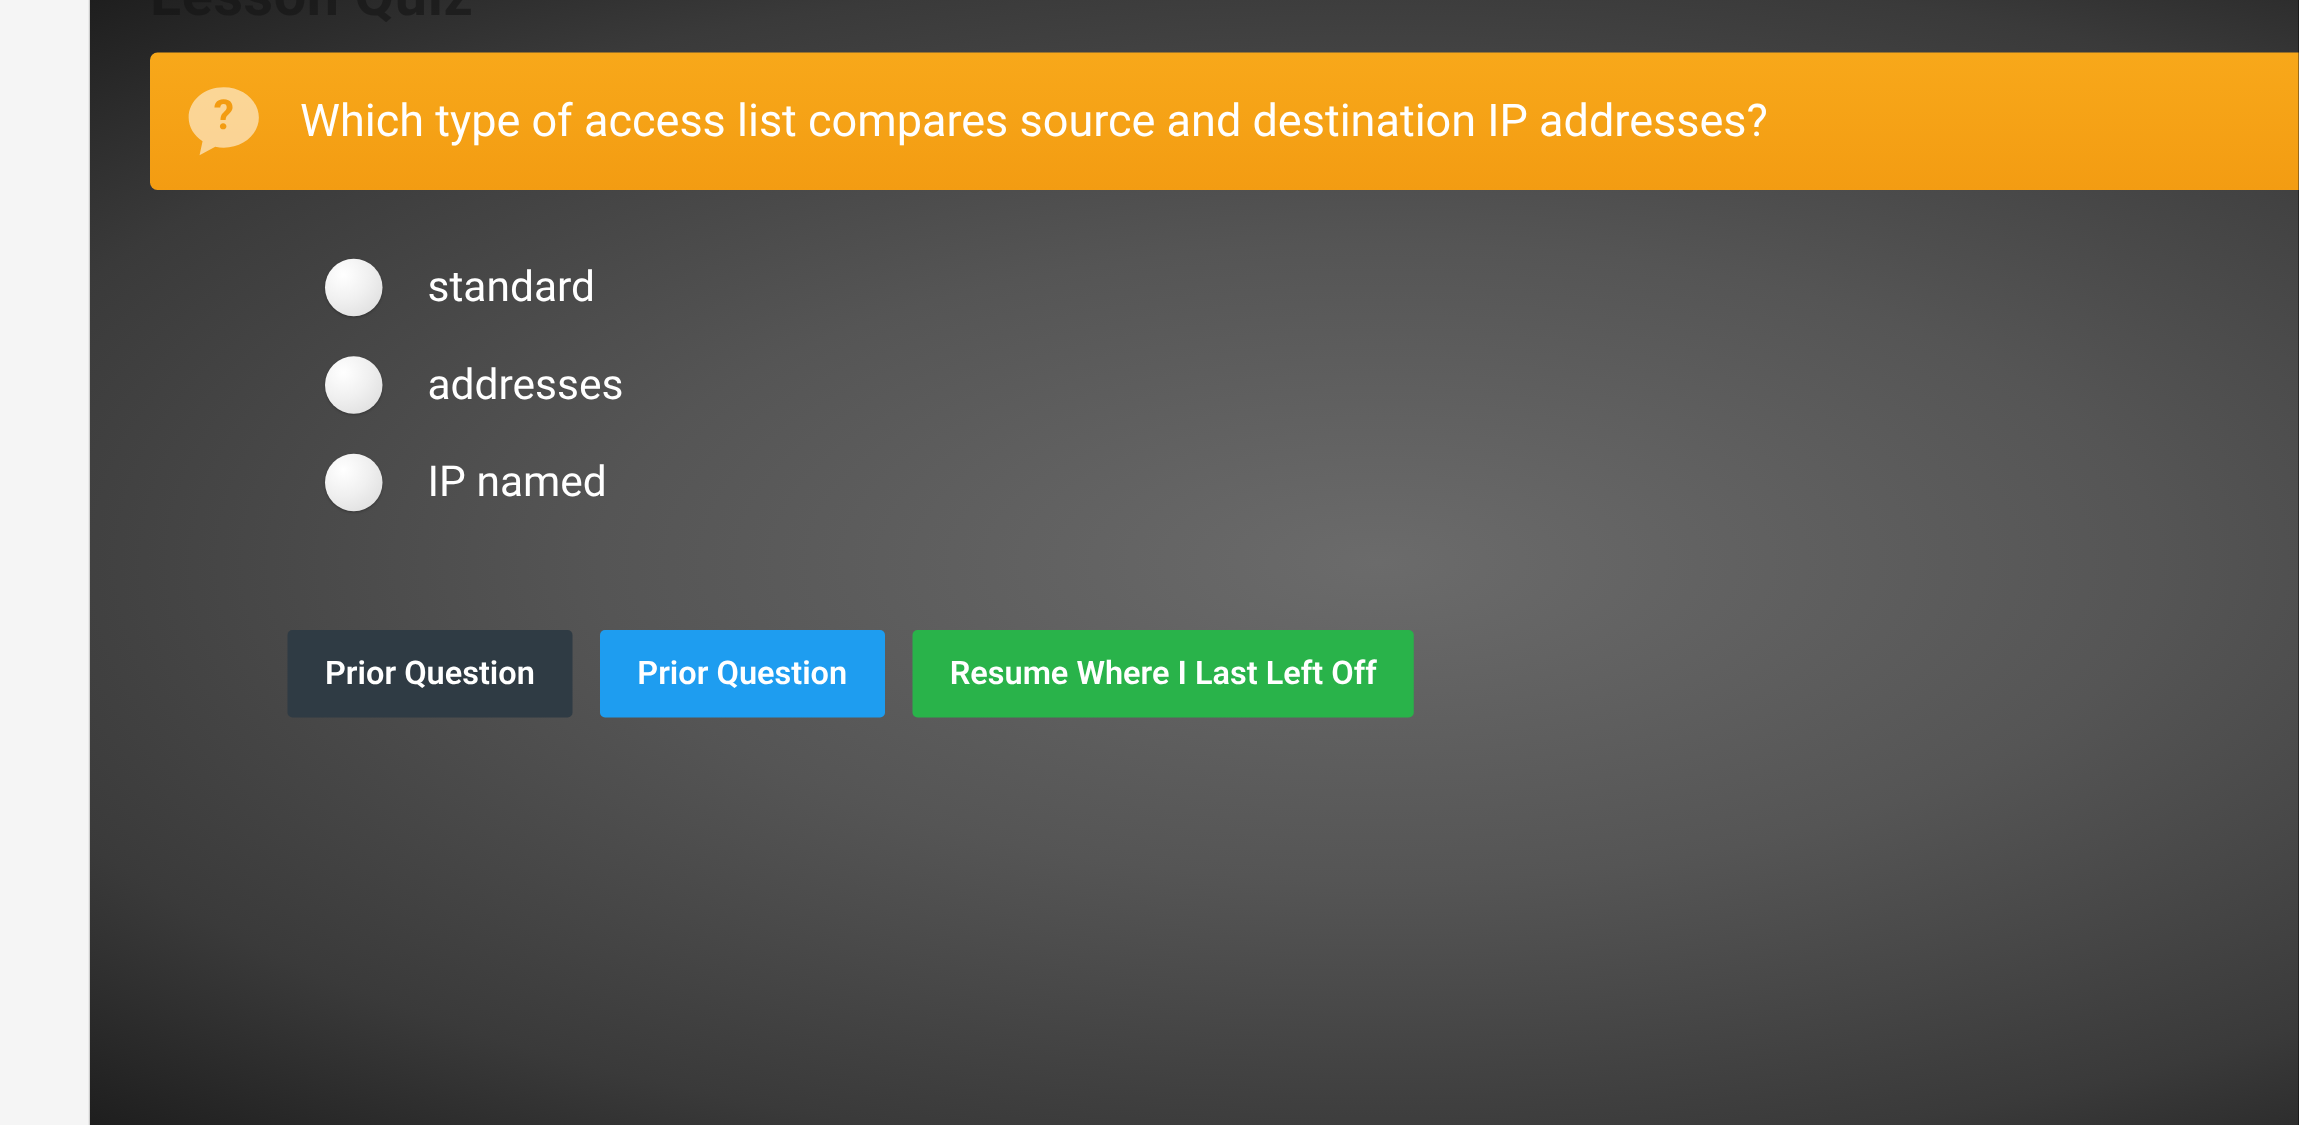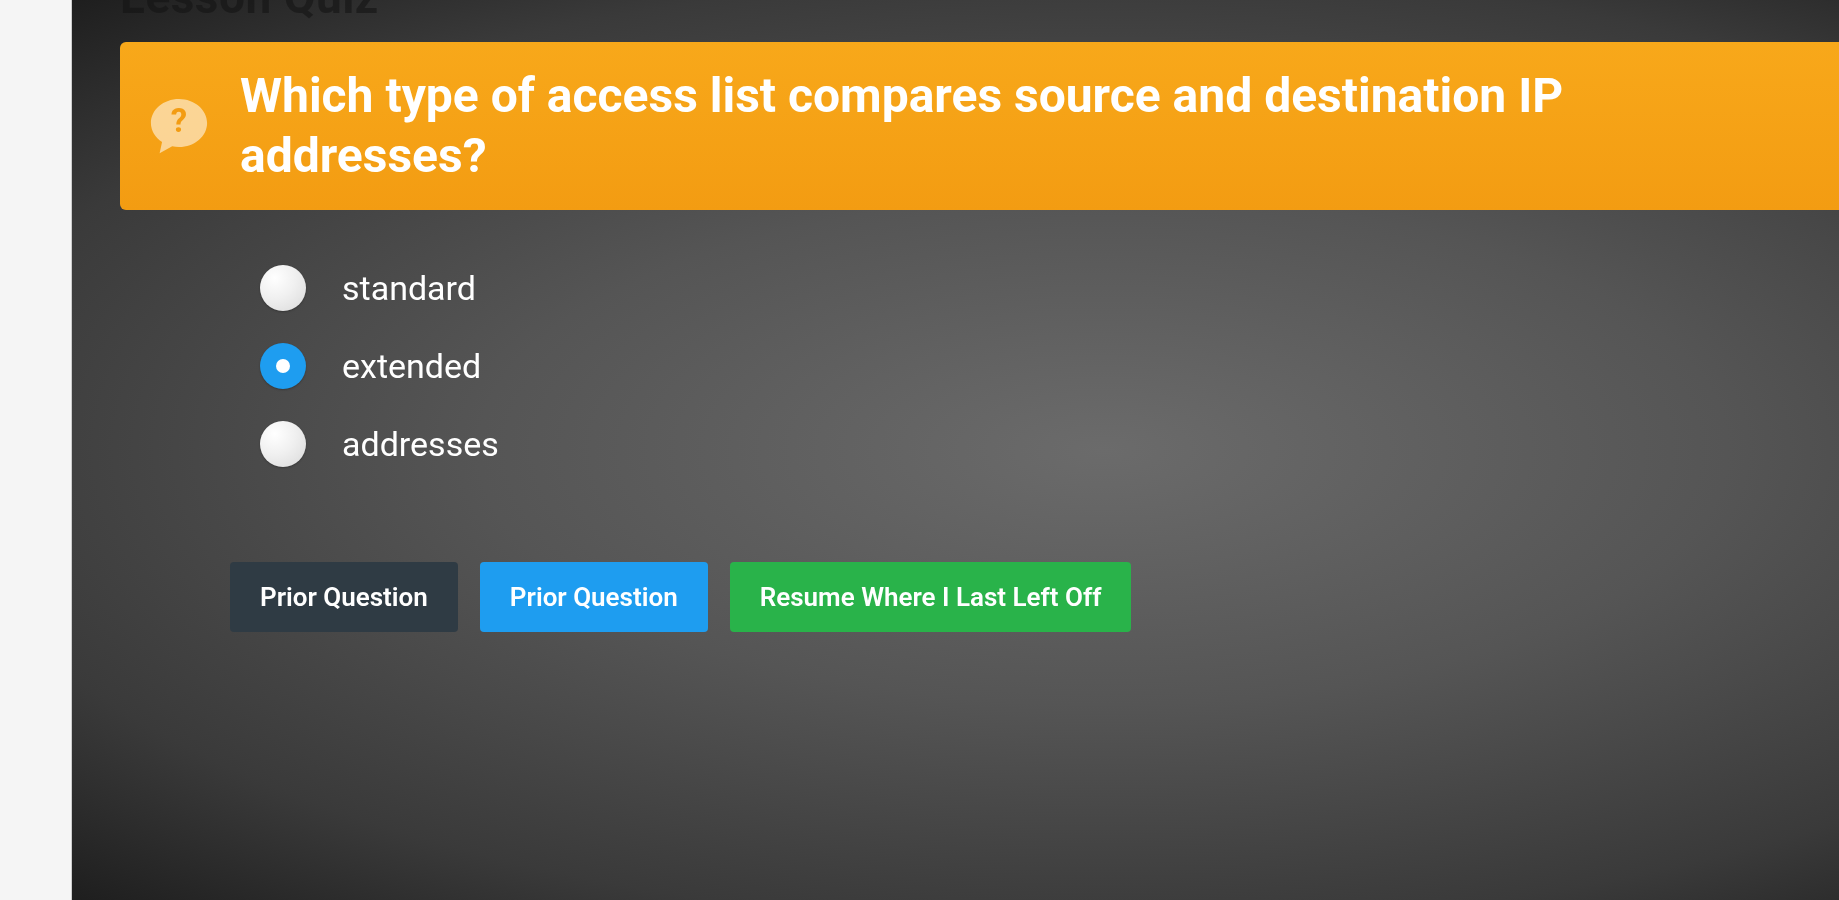--- a/index.html
+++ b/index.html
@@ -54,22 +54,22 @@
     margin-right: 0;
   }
   .question-icon {
     width: 62px;
     height: 62px;
     flex: 0 0 62px;
     color: rgba(255,255,255,0.55);
   }
   .question-text {
     color: #ffffff;
-    font-size: 48px;
-    font-weight: 700;
+    font-size: 36px;
+    font-weight: 400;
     line-height: 1.25;
   }
   .options {
     display: flex;
     flex-direction: column;
     gap: 32px;
     margin-top: 55px;
     margin-left: 140px;
     justify-content: space-between;
   }
@@ -148,26 +148,26 @@
       </span>
       <div class="question-text">Which type of access list compares source and destination IP addresses?</div>
     </div>
 
     <div class="options">
       <div class="option">
         <span class="radio unchecked"></span>
         <span class="option-label">standard</span>
       </div>
       <div class="option">
-        <span class="radio checked"></span>
-        <span class="option-label">extended</span>
+        <span class="radio unchecked"></span>
+        <span class="option-label">addresses</span>
       </div>
       <div class="option">
         <span class="radio unchecked"></span>
-        <span class="option-label">addresses</span>
+        <span class="option-label">IP named</span>
       </div>
     </div>
 
     <div class="buttons">
       <button class="btn btn-dark">Prior Question</button>
       <button class="btn btn-blue">Prior Question</button>
       <button class="btn btn-green">Resume Where I Last Left Off</button>
     </div>
 
   </div>

